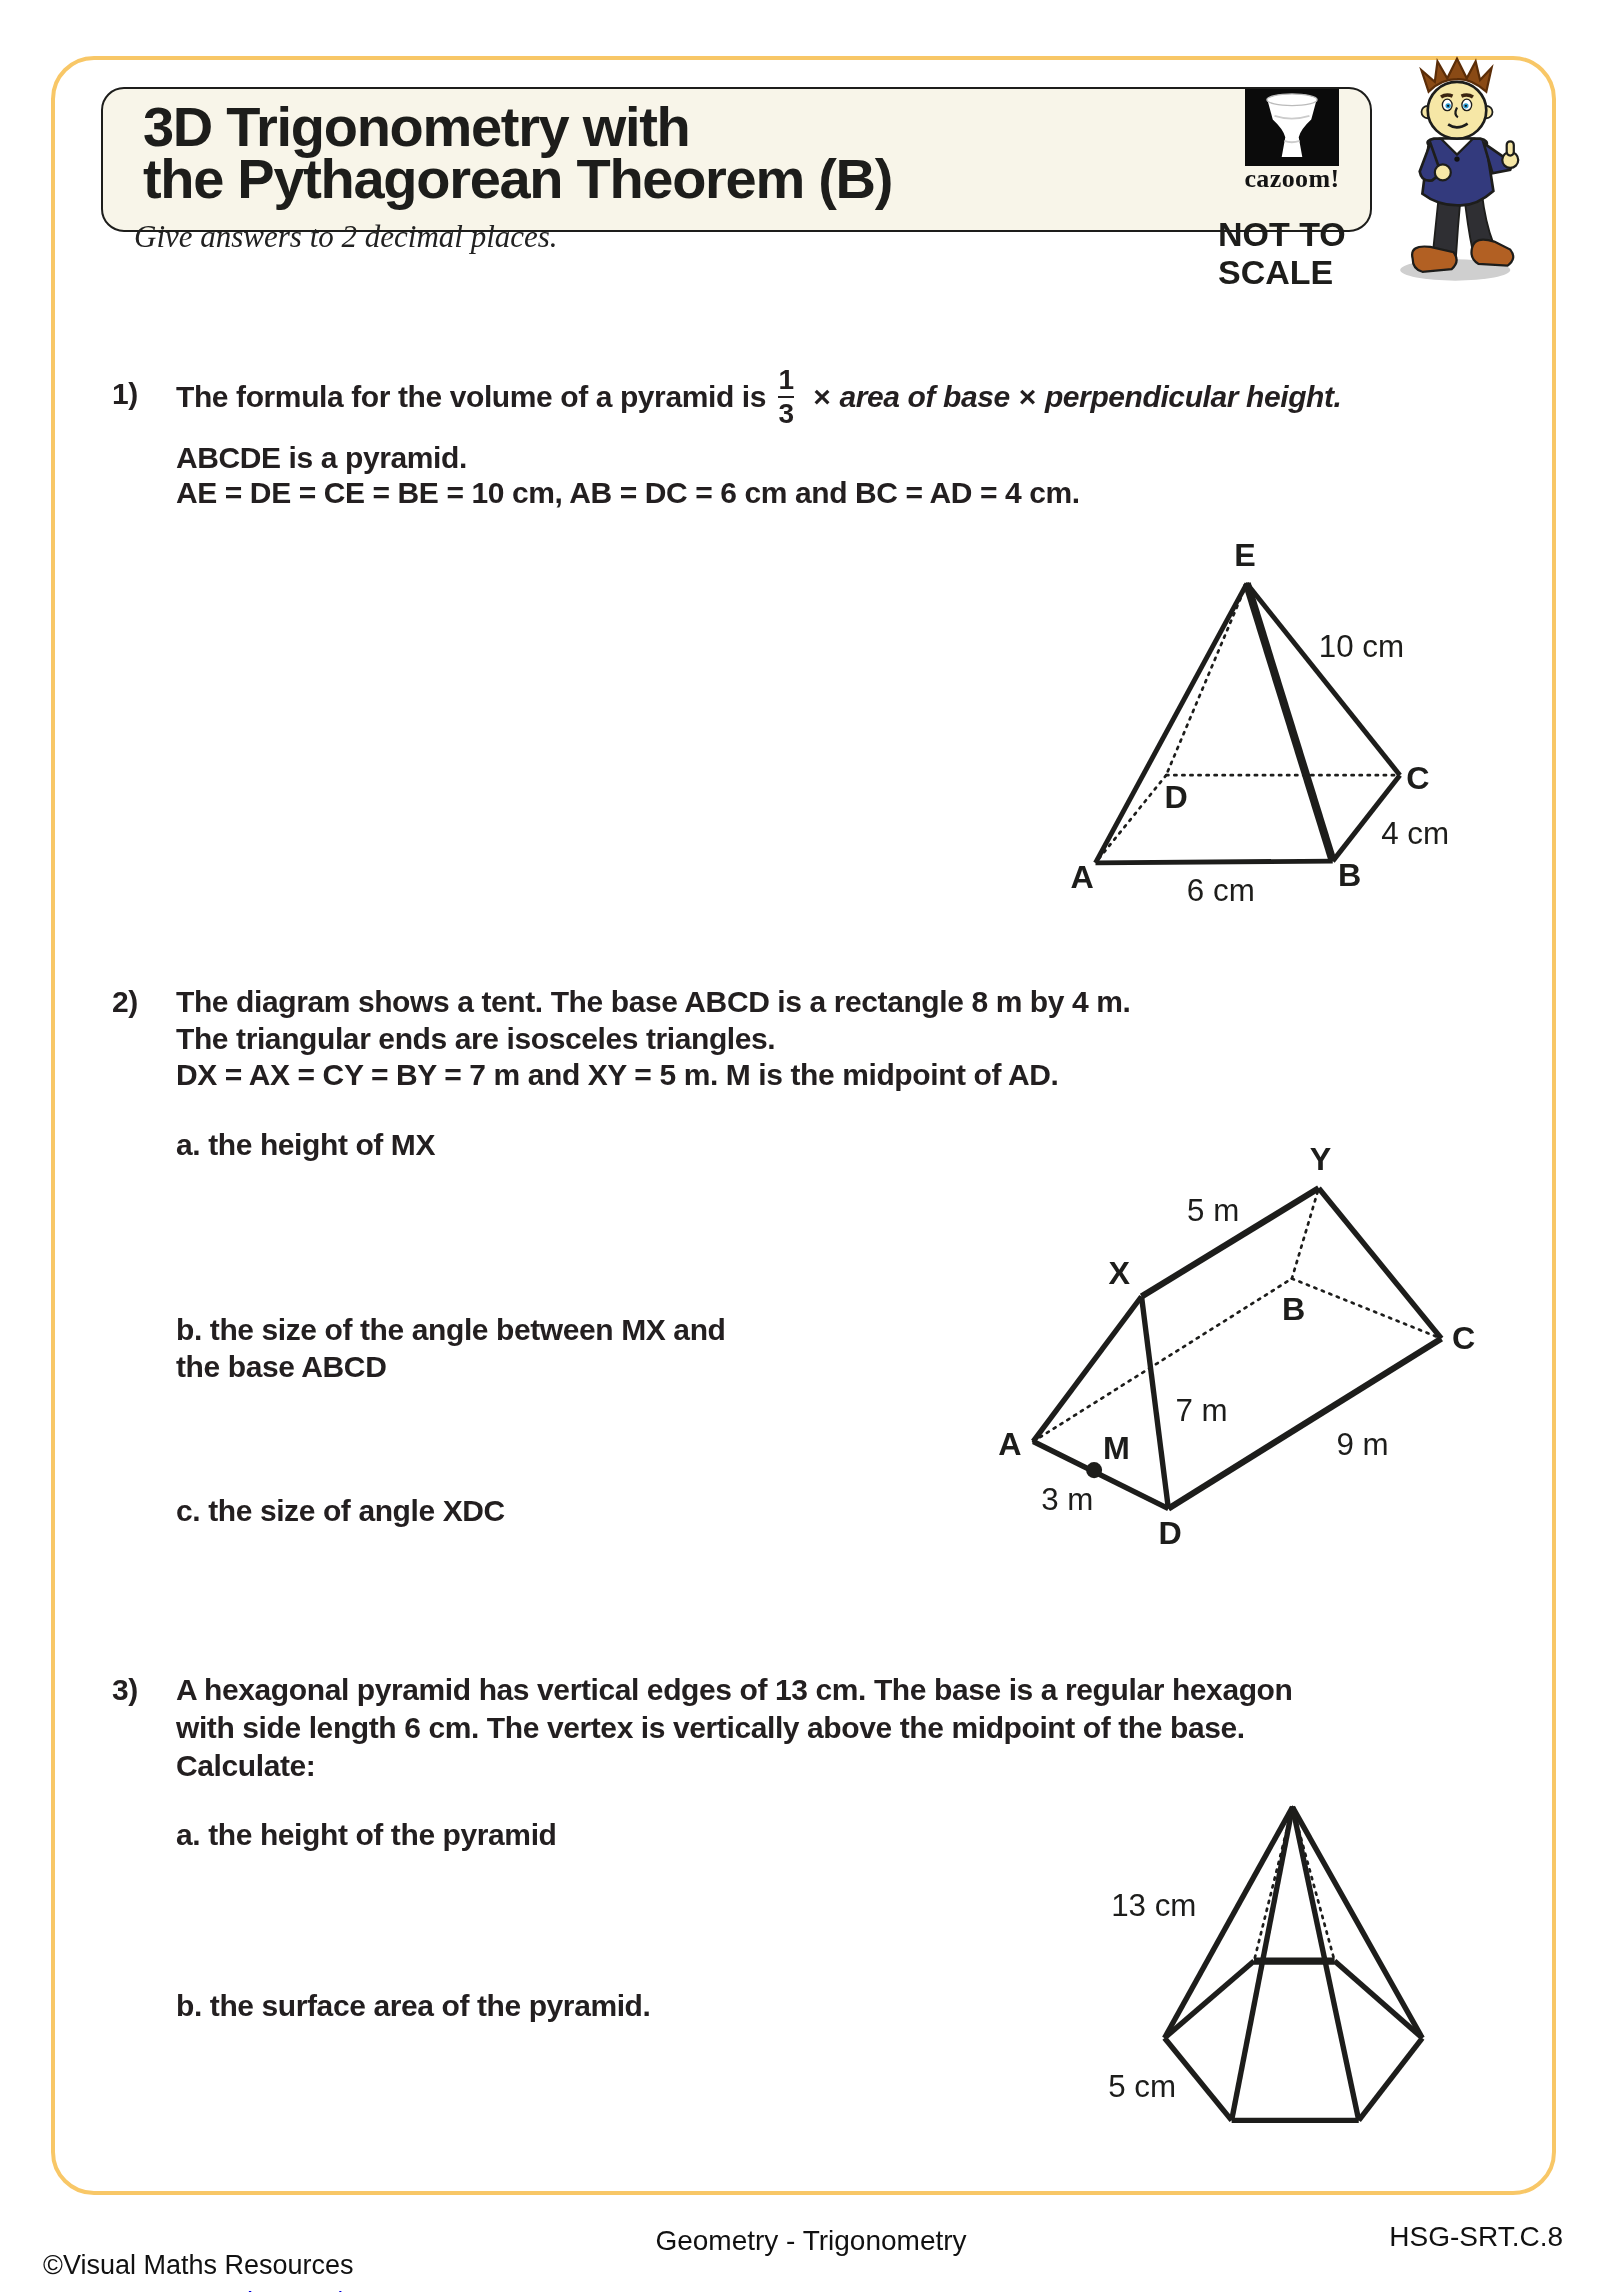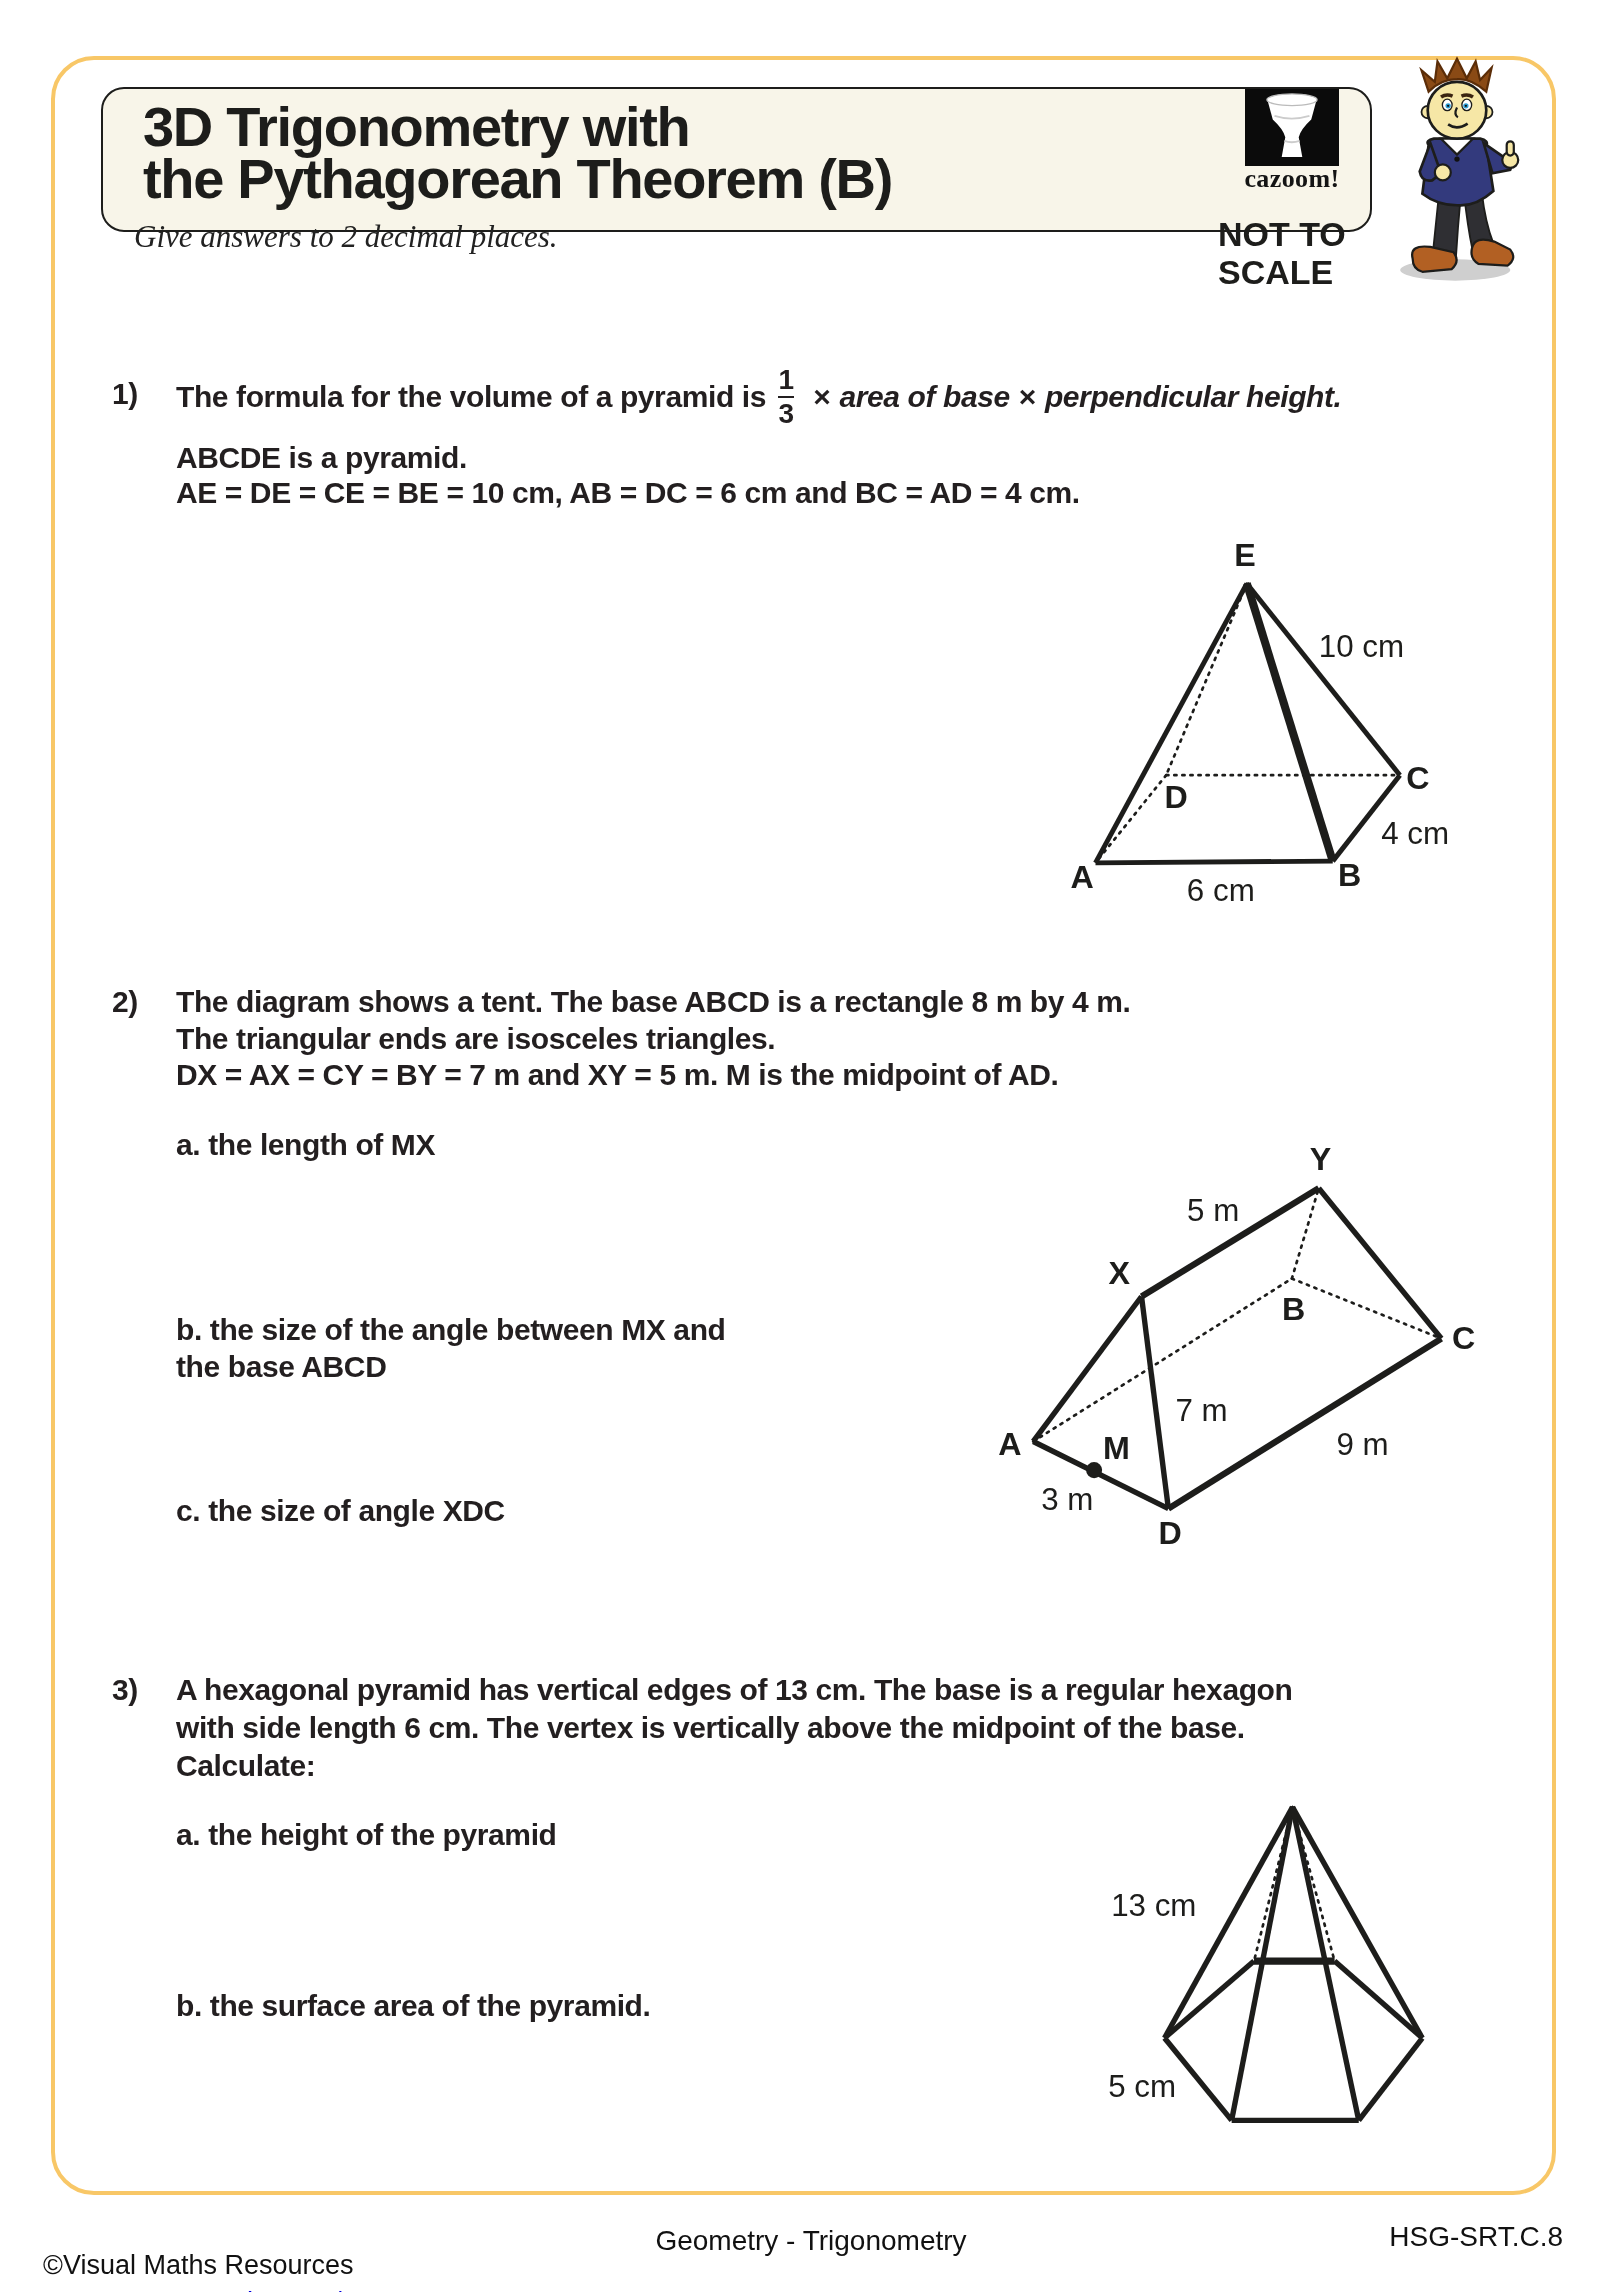--- a/index.html
+++ b/index.html
@@ -130,21 +130,21 @@
     <text class="vlabel" x="163" y="303" text-anchor="middle">D</text>
     <text class="dlabel" x="370" y="134" text-anchor="middle">10 cm</text>
     <text class="dlabel" x="430" y="343" text-anchor="middle">4 cm</text>
     <text class="dlabel" x="213" y="407" text-anchor="middle">6 cm</text>
   </svg>
 
   <div class="qnum" style="left:112px;top:985px">2)</div>
   <div class="bodyline" style="left:176px;top:985px">The diagram shows a tent. The base ABCD is a rectangle 8 m by 4 m.</div>
   <div class="bodyline" style="left:176px;top:1022px">The triangular ends are isosceles triangles.</div>
   <div class="bodyline" style="left:176px;top:1058px">DX = AX = CY = BY = 7 m and XY = 5 m. M is the midpoint of AD.</div>
-  <div class="bodyline" style="left:176px;top:1128px">a. the length of MX</div>
+  <div class="bodyline" style="left:176px;top:1128px">a. the height of MX</div>
   <div class="bodyline" style="left:176px;top:1313px">b. the size of the angle between MX and</div>
   <div class="bodyline" style="left:176px;top:1350px">the base ABCD</div>
   <div class="bodyline" style="left:176px;top:1494px">c. the size of angle XDC</div>
 
   <svg class="diagram" style="left:967px;top:1146px" width="537" height="403" viewBox="0 0 600 450">
     <line x1="74" y1="330" x2="363" y2="148" stroke="#1d1d1b" stroke-width="3" stroke-dasharray="2.5 6.5" stroke-linecap="round"></line>
     <line x1="363" y1="148" x2="530" y2="215" stroke="#1d1d1b" stroke-width="3" stroke-dasharray="2.5 6.5" stroke-linecap="round"></line>
     <line x1="363" y1="148" x2="393" y2="47" stroke="#1d1d1b" stroke-width="3" stroke-dasharray="2.5 6.5" stroke-linecap="round"></line>
     <line x1="74" y1="330" x2="195" y2="168" stroke="#1d1d1b" stroke-width="6"></line>
     <line x1="195" y1="168" x2="393" y2="47" stroke="#1d1d1b" stroke-width="7"></line>

